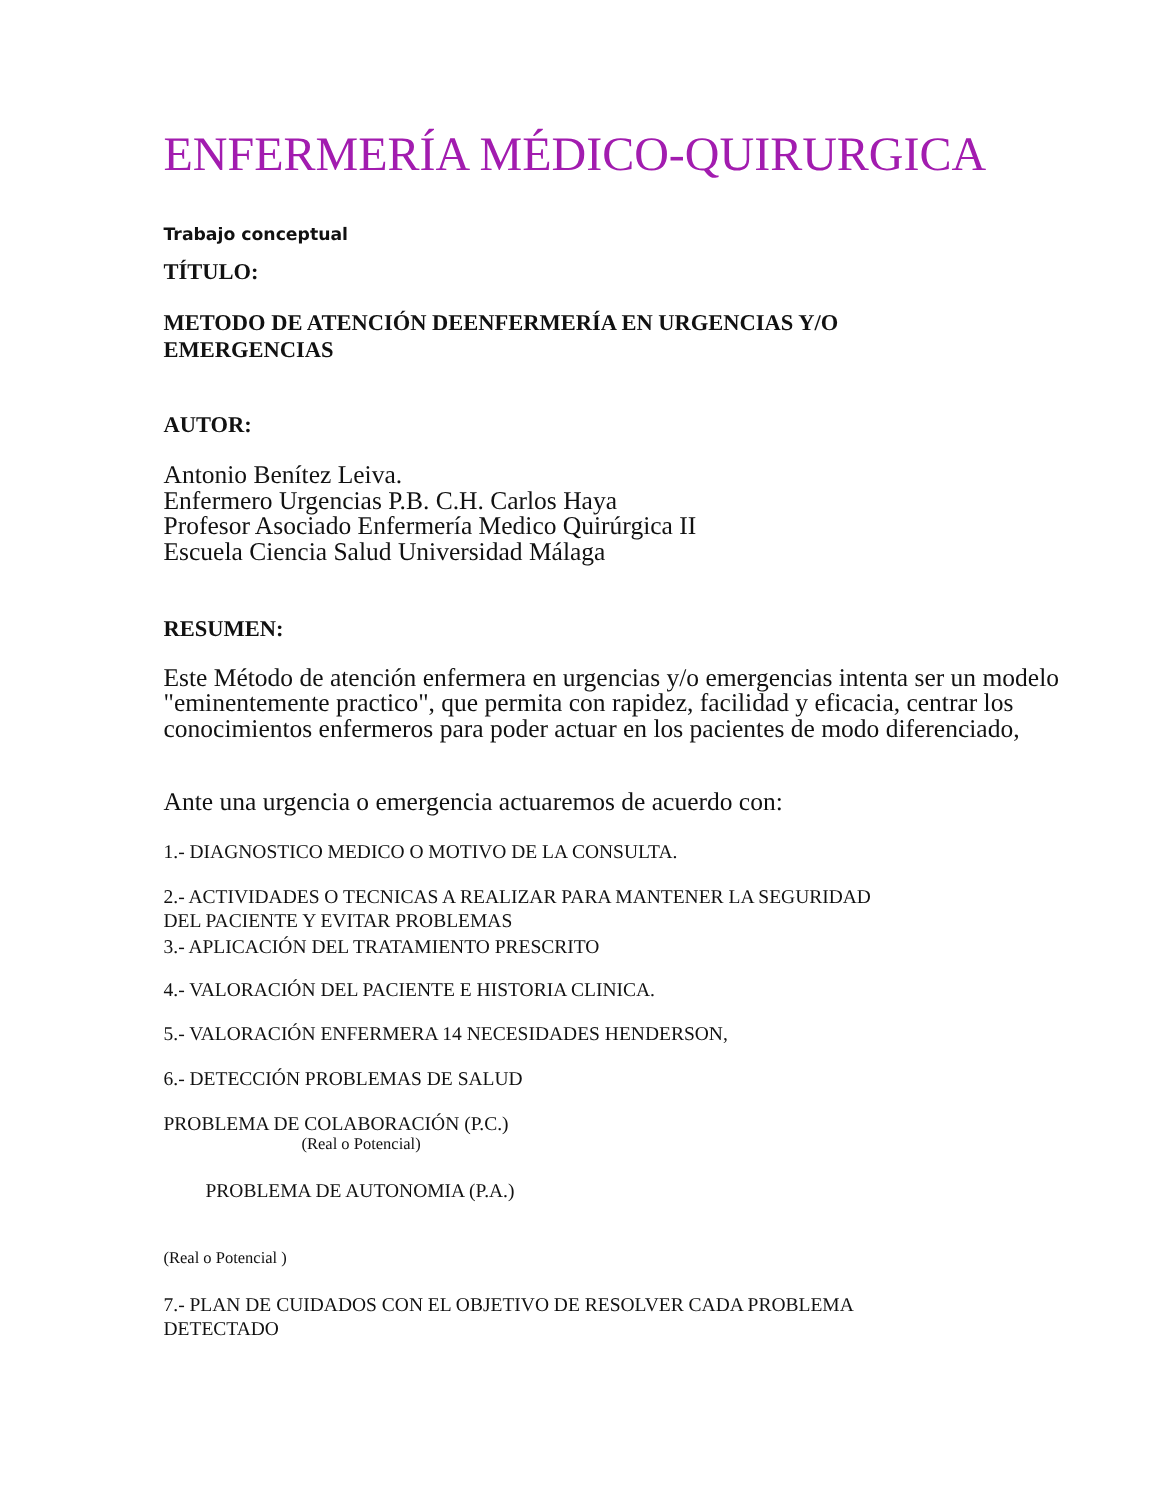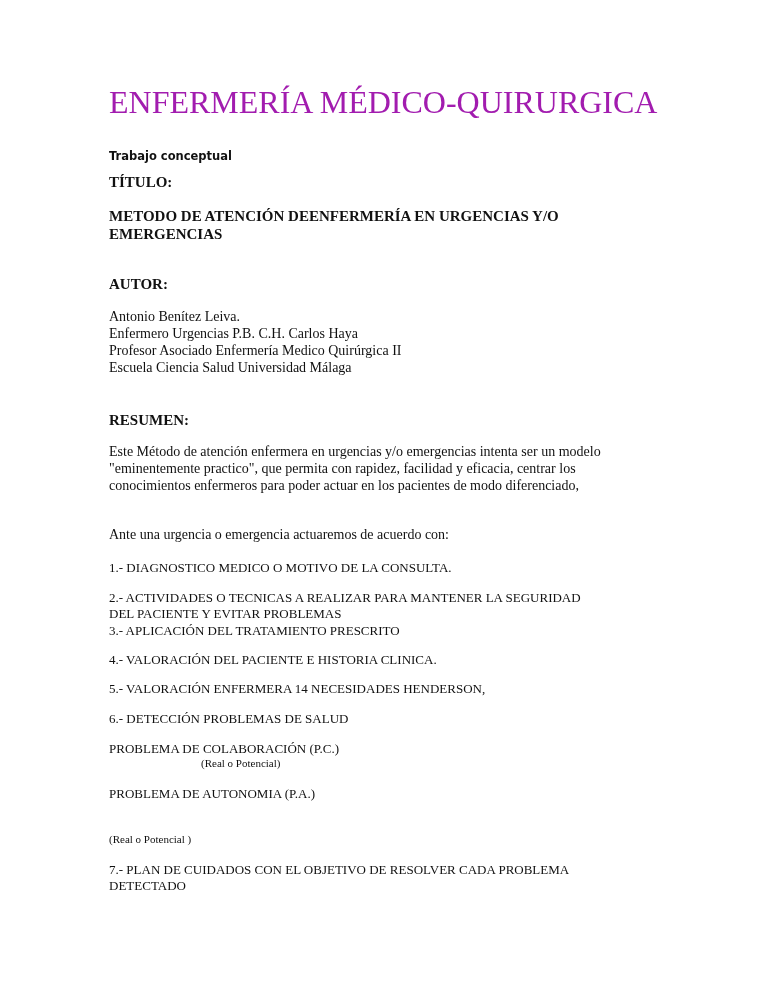--- a/index.html
+++ b/index.html
@@ -5,21 +5,21 @@
   html, body { margin: 0; padding: 0; background: #ffffff; }
   body { width: 768px; height: 994px; position: relative; overflow: hidden; color: #111; }
   .page { position: absolute; left: 0; top: 0; width: 768px; height: 994px; }
   .abs { position: absolute; left: 109px; white-space: nowrap; }
   .serif { font-family: "Liberation Serif", "DejaVu Serif", serif; }
   .sans { font-family: "DejaVu Sans", "Liberation Sans", sans-serif; }
   .h1 { font-size: 32px; top: 84px; letter-spacing: 0px; font-weight: normal; margin: 0; color: #a21caf; }
   .sub { font-size: 11.5px; font-weight: bold; top: 149px; }
   .lbl { font-size: 15px; font-weight: bold; }
   .title { font-size: 15px; font-weight: bold; line-height: 18px; }
-  .body { font-size: 14px; line-height: 16.5px; }
+  .body { font-size: 17px; line-height: 16.5px; }
   .small { font-size: 13px; line-height: 15px; text-align: center; }
   .tiny { font-size: 11px; line-height: 13px; }
 </style>
 </head>
 <body>
 
 <div class="page">
 
   <h1 class="abs serif h1">ENFERMERÍA MÉDICO-QUIRURGICA</h1>
 
@@ -51,20 +51,20 @@
   <div class="abs serif small" style="top:606px;">DEL PACIENTE Y EVITAR PROBLEMAS</div>
 
   <div class="abs serif small" style="top:623px;">3.- APLICACIÓN DEL TRATAMIENTO PRESCRITO</div>
   <div class="abs serif small" style="top:652px;">4.- VALORACIÓN DEL PACIENTE E HISTORIA CLINICA.</div>
   <div class="abs serif small" style="top:681px;">5.- VALORACIÓN ENFERMERA 14 NECESIDADES HENDERSON,</div>
   <div class="abs serif small" style="top:711px;">6.-  DETECCIÓN PROBLEMAS DE SALUD</div>
 
   <div class="abs serif small" style="top:741px;">PROBLEMA DE COLABORACIÓN (P.C.)</div>
   <div class="abs serif tiny" style="top:757px; left:201px;">(Real o Potencial)</div>
 
-  <div class="abs serif small" style="top:786px;">PROBLEMA DE AUTONOMIA (P.A.)</div>
+  <div class="abs serif small" style="top:786px;margin-left:28px;">PROBLEMA DE AUTONOMIA (P.A.)</div>
 
   <div class="abs serif tiny" style="top:833px;text-align:right;">(Real o Potencial )</div>
 
   <div class="abs serif small" style="top:862px;">7.- PLAN DE CUIDADOS CON EL OBJETIVO DE RESOLVER CADA PROBLEMA</div>
   <div class="abs serif small" style="top:878px;">DETECTADO</div>
 
 </div>
 
 </body></html>

